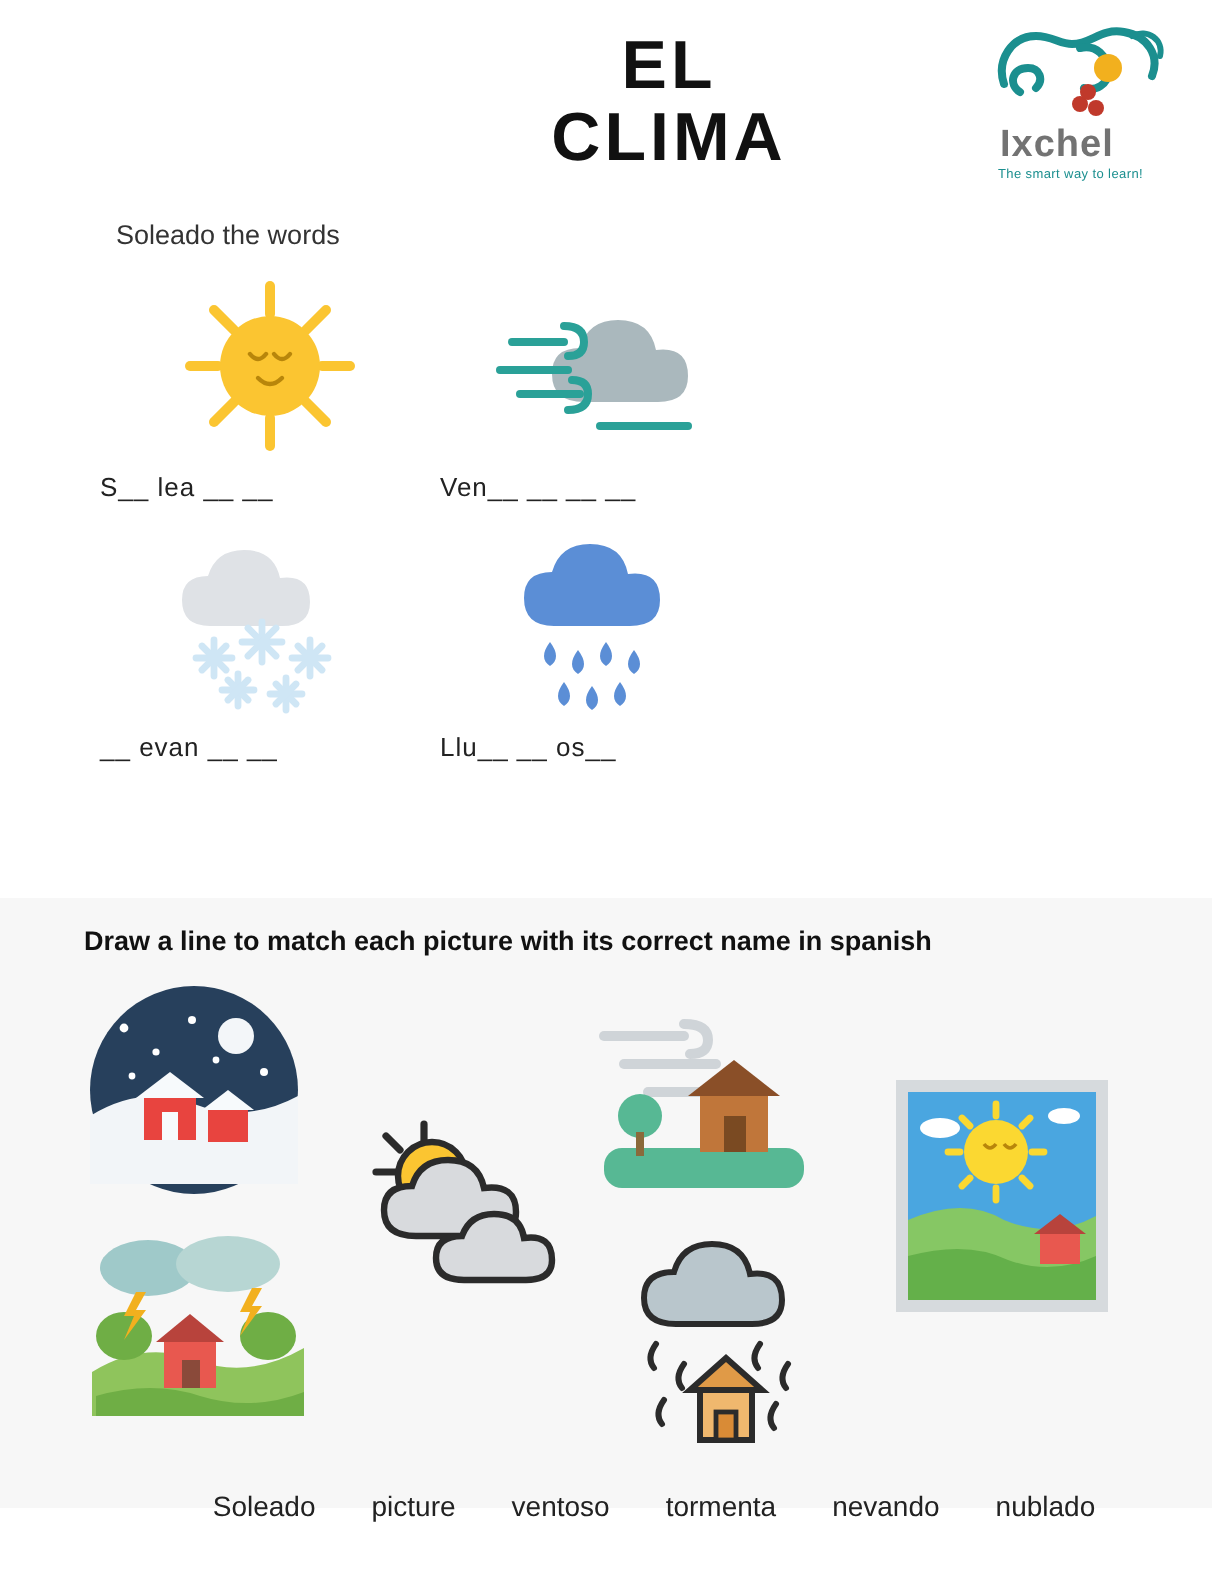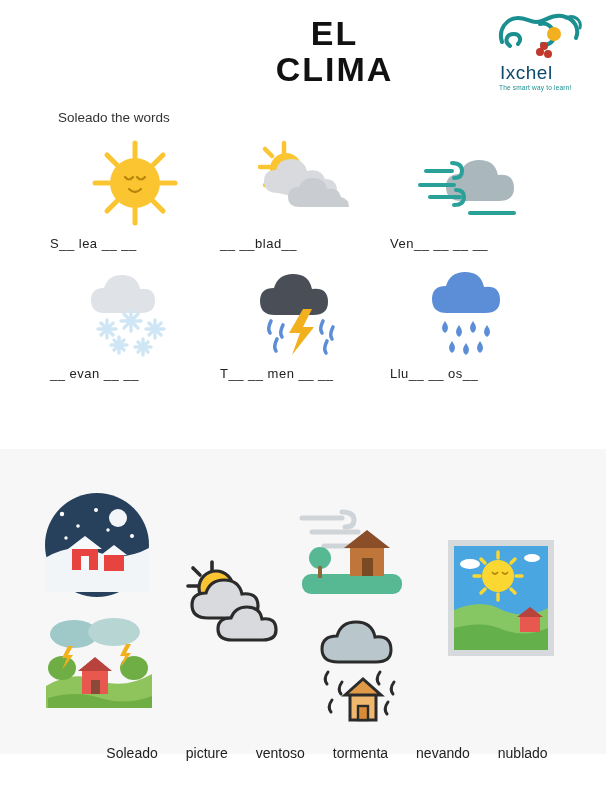--- a/index.html
+++ b/index.html
@@ -25,21 +25,21 @@
     padding-left:47px;
   }
   .title .l2{display:block;}
 
   .logo{
     position:absolute;right:22px;top:12px;
     width:88px;height:86px;
   }
   .logo .brand{
     position:absolute;left:4px;top:50px;
-    font-size:19px;font-weight:normal;color:#0c4a6e;
+    font-size:19px;font-weight:bold;color:#737373;
     letter-spacing:.5px;
   }
   .logo .tag{
     position:absolute;left:3px;top:72px;
     font-size:6.5px;color:#1b8f8f;letter-spacing:.2px;
   }
 
   
   .s1-instr{
     position:absolute;left:58px;top:110px;
@@ -123,36 +123,20 @@
             </g>
             <circle cx="56" cy="46" r="25" fill="#fbc531"></circle>
             <path d="M46 40 q4 5 8 0" fill="none" stroke="#b8860b" stroke-width="2.2" stroke-linecap="round"></path>
             <path d="M58 40 q4 5 8 0" fill="none" stroke="#b8860b" stroke-width="2.2" stroke-linecap="round"></path>
             <path d="M50 52 q6 6 12 0" fill="none" stroke="#b8860b" stroke-width="2.2" stroke-linecap="round"></path>
           </svg>
         </div>
         <div class="cap">S__ lea __  __</div>
       </div>
 
-      <div class="cell">
-        <div class="art">
-          <svg width="130" height="92" viewBox="0 0 130 92">
-            <g stroke="#fbc531" stroke-width="4.5" stroke-linecap="round">
-              <line x1="44" y1="6" x2="44" y2="16"></line>
-              <line x1="20" y1="30" x2="30" y2="30"></line>
-              <line x1="25" y1="12" x2="32" y2="19"></line>
-              <line x1="25" y1="48" x2="32" y2="41"></line>
-            </g>
-            <circle cx="46" cy="32" r="16" fill="#fbc531"></circle>
-            <path d="M38 56 q-14 0 -14 -12 q0 -11 12 -11 q3 -11 15 -11 q13 0 16 12 q14 -3 18 8 q12 0 12 12 q0 12 -14 12 z" fill="#d8dadd"></path>
-            <path d="M60 70 q-12 0 -12 -10 q0 -10 11 -10 q3 -9 14 -9 q12 0 14 11 q12 -2 14 8 q8 2 8 10 z" fill="#c9ccd1"></path>
-          </svg>
-        </div>
-        <div class="cap">__ __blad__</div>
-      </div>
 
       <div class="cell">
         <div class="art">
           <svg width="130" height="92" viewBox="0 0 130 92">
             <path d="M52 64 q-16 0 -16 -14 q0 -13 14 -13 q4 -14 19 -14 q16 0 19 15 q16 -2 16 13 q0 13 -15 13 z" fill="#aab8bd"></path>
             <g fill="none" stroke="#2aa198" stroke-width="4" stroke-linecap="round">
               <path d="M16 34 h26"></path>
               <path d="M10 48 h34"></path>
               <path d="M20 60 h30"></path>
               <path d="M42 26 q10 0 10 8 q0 7 -8 7"></path>
@@ -203,37 +187,20 @@
                   <line x1="0" y1="-8" x2="0" y2="8"></line>
                 <line x1="-5" y1="-5" x2="5" y2="5"></line>
                   <line x1="-5" y1="5" x2="5" y2="-5"></line>
               </g>
             </g>
           </svg>
         </div>
         <div class="cap">__  evan __  __</div>
       </div>
 
-      <div class="cell">
-        <div class="art">
-          <svg width="120" height="100" viewBox="0 0 120 100">
-            <path d="M30 52 q-15 0 -15 -14 q0 -13 14 -13 q4 -14 19 -14 q16 0 19 15 q16 -2 16 13 q0 13 -15 13 z" fill="#4a4f57"></path>
-            <path d="M58 46 l-14 24 h11 l-8 22 l22 -28 h-11 l9 -18 z" fill="#f2b01e"></path>
-            <g fill="none" stroke="#5b8ed6" stroke-width="3.6" stroke-linecap="round">
-              <path d="M26 58 q-4 8 -1 12"></path>
-              <path d="M38 62 q-4 8 -1 12"></path>
-              <path d="M78 58 q-4 8 -1 12"></path>
-              <path d="M88 64 q-4 8 -1 12"></path>
-              <path d="M32 76 q-4 8 -1 12"></path>
-              <path d="M82 78 q-4 8 -1 12"></path>
-            </g>
-          </svg>
-        </div>
-        <div class="cap">T__  __  men __  __</div>
-      </div>
 
       <div class="cell">
         <div class="art">
           <svg width="120" height="100" viewBox="0 0 120 100">
             <path d="M32 50 q-15 0 -15 -14 q0 -13 14 -13 q4 -14 19 -14 q16 0 19 15 q16 -2 16 13 q0 13 -15 13 z" fill="#5b8ed6"></path>
             <g fill="#5b8ed6">
               <path d="M30 58 q6 8 0 12 q-6 -4 0 -12"></path>
               <path d="M44 62 q6 8 0 12 q-6 -4 0 -12"></path>
               <path d="M58 58 q6 8 0 12 q-6 -4 0 -12"></path>
               <path d="M72 62 q6 8 0 12 q-6 -4 0 -12"></path>
@@ -241,20 +208,21 @@
               <path d="M51 80 q6 8 0 12 q-6 -4 0 -12"></path>
               <path d="M65 78 q6 8 0 12 q-6 -4 0 -12"></path>
             </g>
           </svg>
         </div>
         <div class="cap">Llu__  __  os__</div>
       </div>
     </div>
   </div>
 
+  <div class="s2-instr">Draw a line to match each picture with its correct name in spanish</div>
 
   <div class="pic" style="left:44px;top:492px;">
     <svg width="106" height="106" viewBox="0 0 106 106">
       <circle cx="53" cy="53" r="52" fill="#27405c"></circle>
       <path d="M1 66 q26 -16 52 -6 q26 10 52 -4 v44 H1 z" fill="#f2f5f8"></path>
       <rect x="28" y="56" width="26" height="22" fill="#e8443f"></rect>
       <path d="M24 57 l17 -13 l17 13 z" fill="#f7fafc"></path>
       <rect x="37" y="64" width="8" height="14" fill="#f7fafc"></rect>
       <rect x="60" y="62" width="20" height="17" fill="#e8443f"></rect>
       <path d="M57 63 l13 -10 l13 10 z" fill="#f7fafc"></path>

